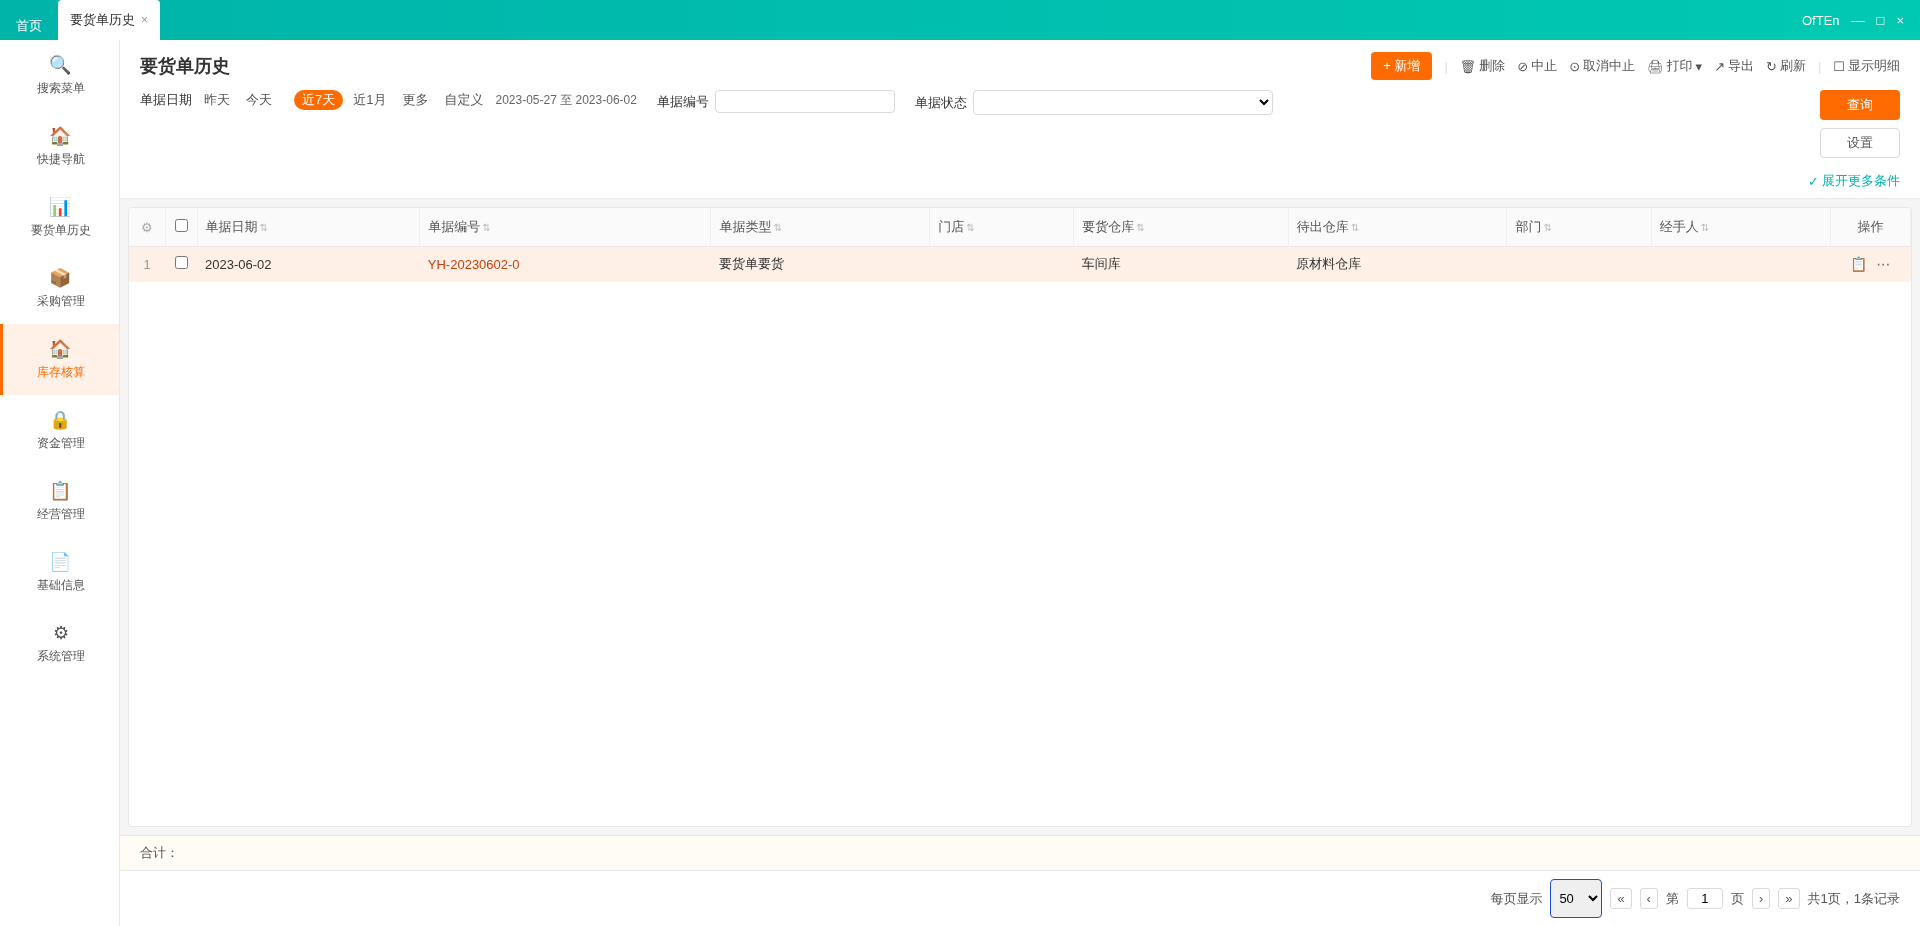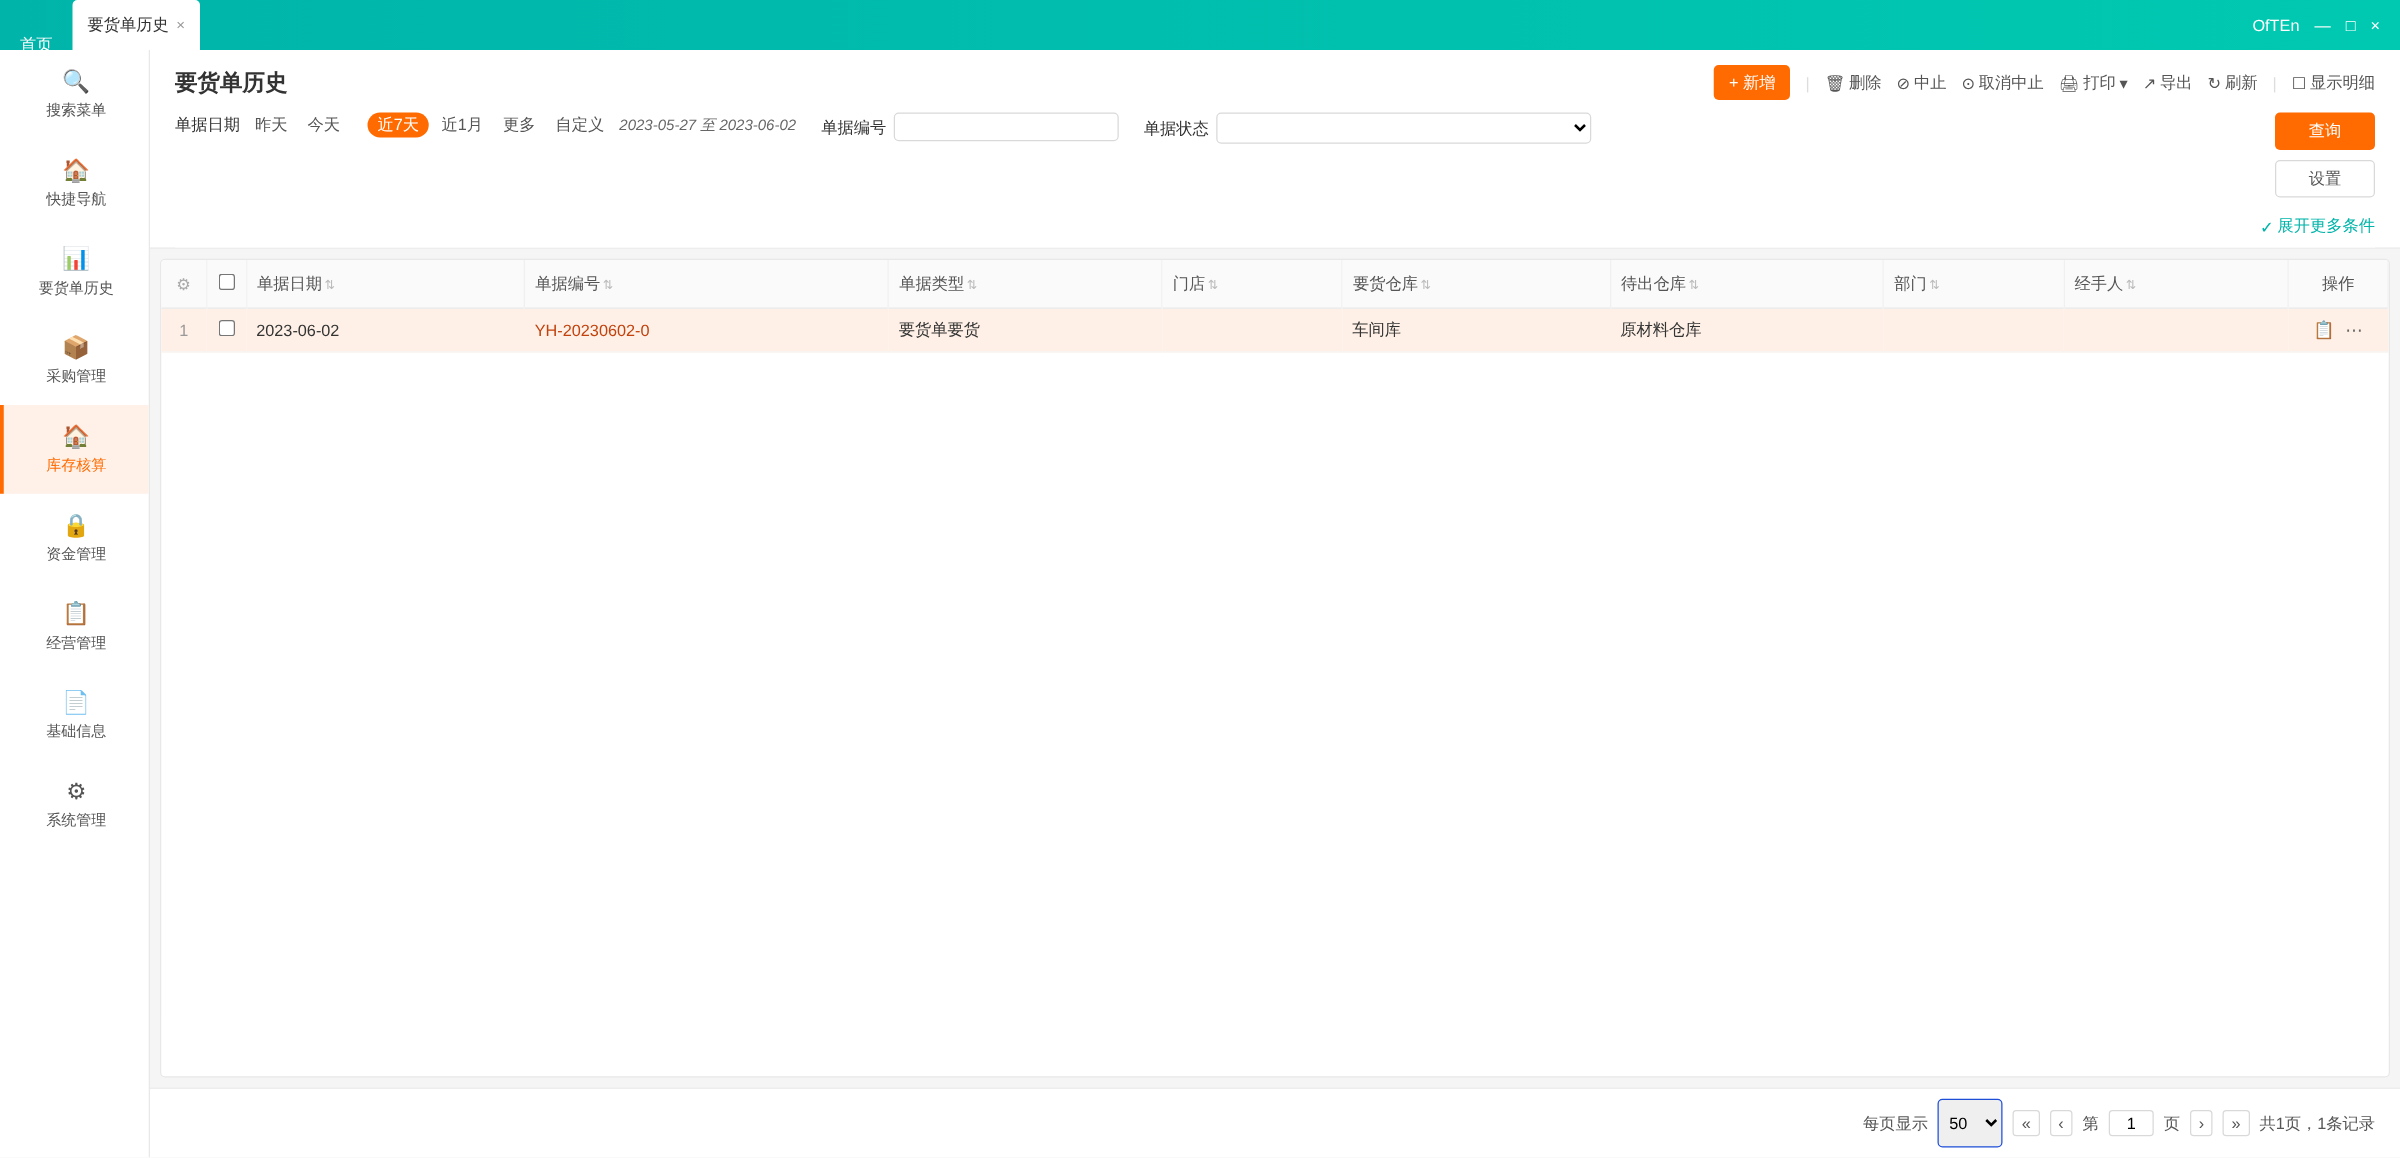--- a/index.html
+++ b/index.html
@@ -9,21 +9,21 @@
     .top-bar {
       height: 40px;
       background: linear-gradient(90deg, #00b4aa, #00c9b1);
       display: flex;
       align-items: center;
       padding: 0 0 0 0;
       color: white;
       flex-shrink: 0;
     }
     .top-bar .tab-home {
-      padding: 16px 16px;
+      padding: 6px 16px;
       height: 40px;
       line-height: 40px;
       font-size: 13px;
       color: white;
       cursor: pointer;
     }
     .top-bar .tab-active {
       background: white;
       color: #333;
       height: 40px;
@@ -147,21 +147,21 @@
       border-radius: 3px;
       font-size: 13px;
     }
     .date-shortcut.active {
       background: #ff6b00;
       color: white;
       border-radius: 10px;
       padding: 1px 8px;
       margin-left: 12px;
     }
-    .date-range-text { font-size: 12px; color: #666; font-style: italic; }
+    .date-range-text { font-size: 12px; color: #666; }
     .filter-input {
       border: 1px solid #d9d9d9;
       border-radius: 4px;
       padding: 3px 8px;
       font-size: 13px;
       width: 180px;
       outline: none;
     }
     .filter-select {
       border: 1px solid #d9d9d9;
@@ -477,20 +477,23 @@
               <div class="op-icons">
                 <span class="op-icon">📋</span>
                 <span class="op-icon">⋯</span>
               </div>
             </td>
           </tr>
         </tbody>
       </table>
     </div>
 
+    <div class="summary-bar">
+      <span>合计：</span>
+    </div>
 
     <div class="pagination">
       <span>每页显示</span>
       <select class="page-size-select">
         <option>50</option>
         <option>20</option>
         <option>100</option>
         <option>200</option>
       </select>
       <button class="page-btn">«</button>

